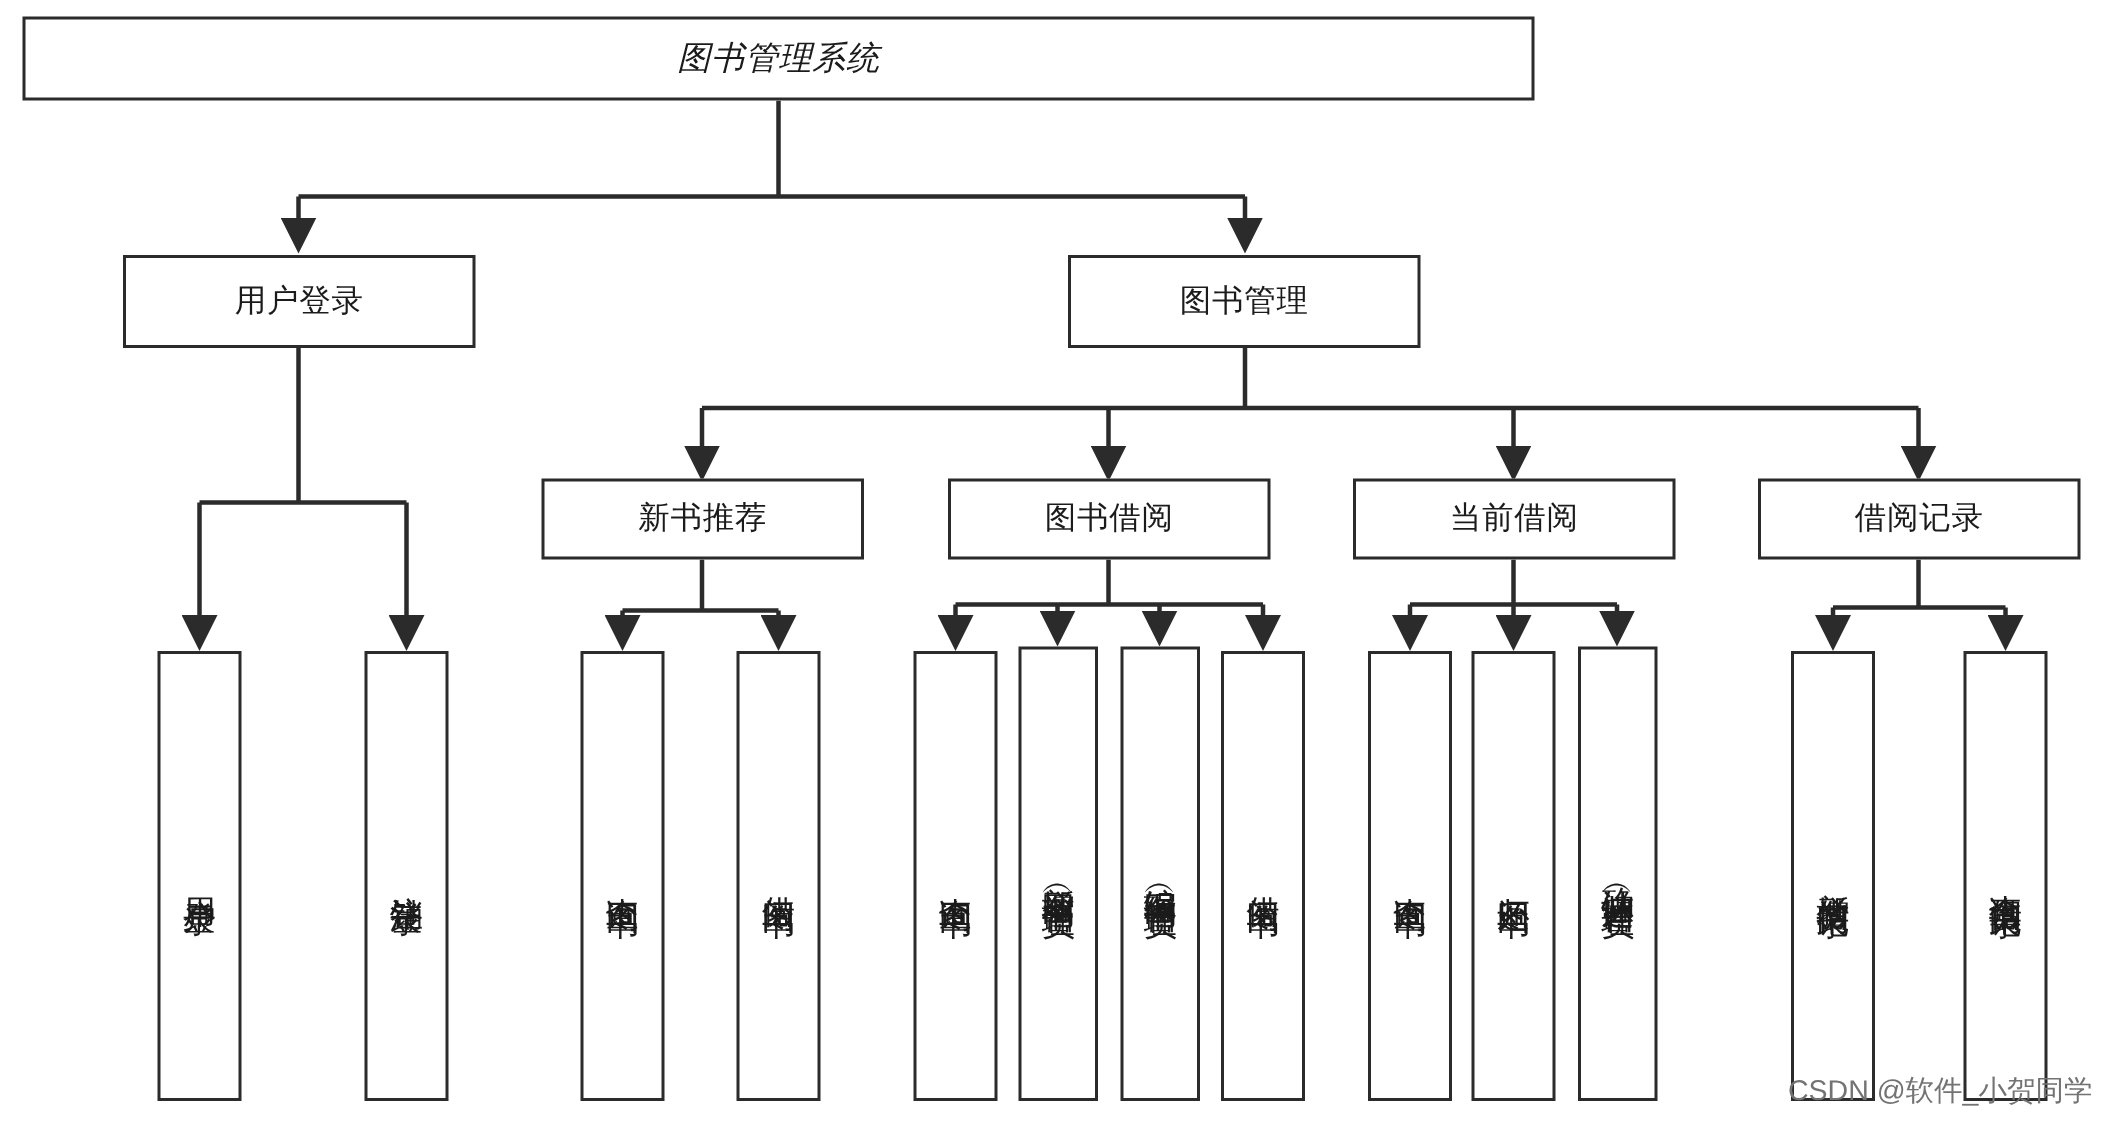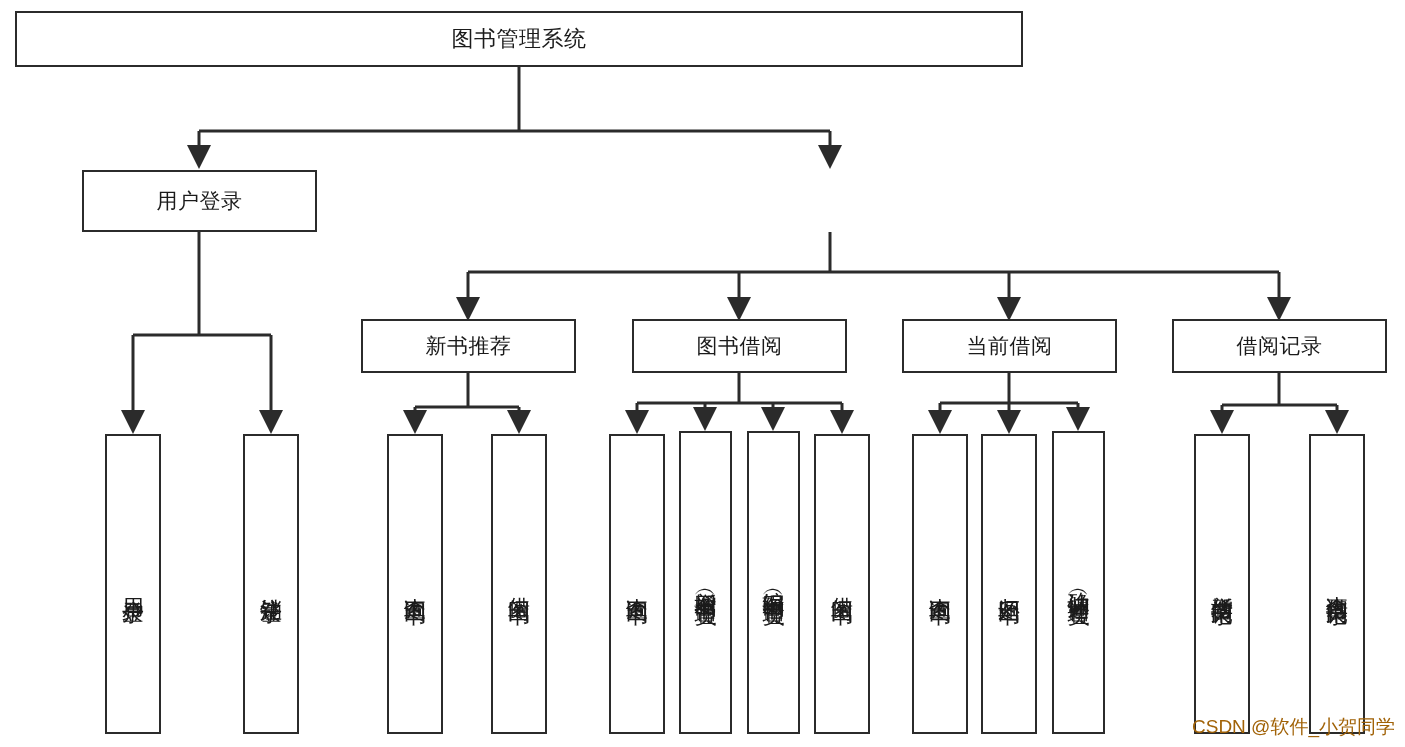--- a/index.html
+++ b/index.html
@@ -57,21 +57,21 @@
     text-orientation: upright;
     font-size: 22px;
     letter-spacing: 2px;
     line-height: 1.0;
     max-height: 100%;
   }
   .watermark {
     position: absolute;
     font-family: "Liberation Sans", "DejaVu Sans", sans-serif;
     font-size: 19px;
-    color: #a16207;
+    color: #737373;
     white-space: nowrap;
     z-index: 6;
     pointer-events: none;
   }
 </style>
 </head>
 <body>
 
 <div id="canvas">
 
@@ -118,27 +118,30 @@
       <path d="M 1009 403 L 1009 430" marker-end="url(#arrow)"></path>
       <path d="M 1078 403 L 1078 427" marker-end="url(#arrow)"></path>
 
       <path d="M 1279 373 L 1279 405"></path>
       <path d="M 1222 405 L 1337 405"></path>
       <path d="M 1222 405 L 1222 430" marker-end="url(#arrow)"></path>
       <path d="M 1337 405 L 1337 430" marker-end="url(#arrow)"></path>
     </g>
   </svg>
 
-  <div class="node horiz root" style="left:15px; top:11px; width:1008px; height:56px;">
+  <div class="node horiz root" style="left:15px; top:11px; width:1008px; height:56px;font-style:italic;">
     <span class="label">图书管理系统</span>
   </div>
 
   <div class="node horiz" style="left:82px; top:170px; width:235px; height:62px;">
     <span class="label">用户登录</span>
   </div>
+  <div class="node horiz" style="left:712px; top:170px; width:235px; height:62px;">
+    <span class="label">图书管理</span>
+  </div>
 
   <div class="node horiz" style="left:361px; top:319px; width:215px; height:54px;justify-content:center;">
     <span class="label">新书推荐</span>
   </div>
   <div class="node horiz" style="left:632px; top:319px; width:215px; height:54px;">
     <span class="label">图书借阅</span>
   </div>
   <div class="node horiz" style="left:1172px; top:319px; width:215px; height:54px;">
     <span class="label">借阅记录</span>
   </div>

